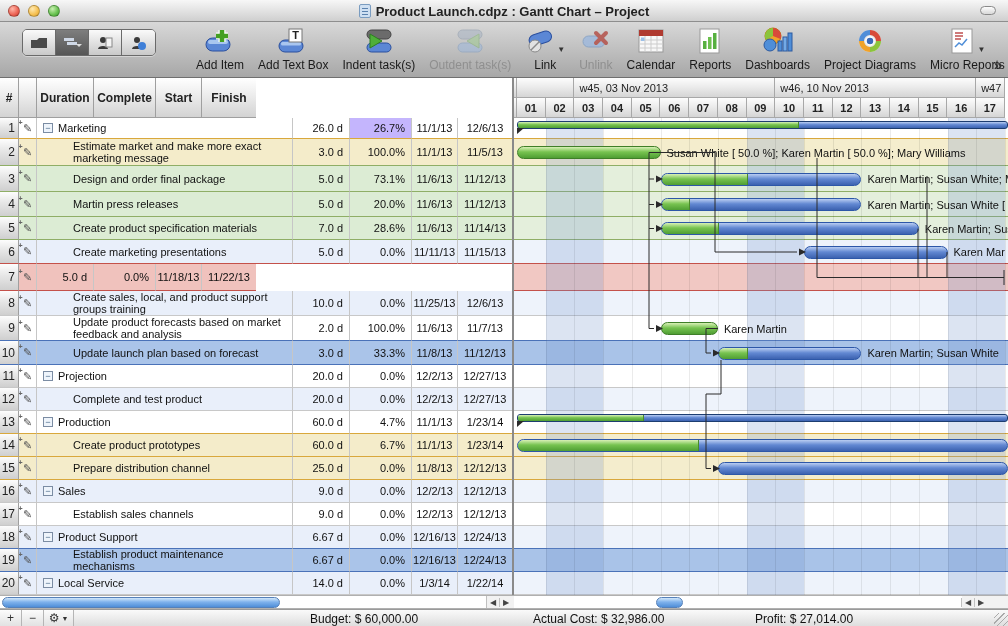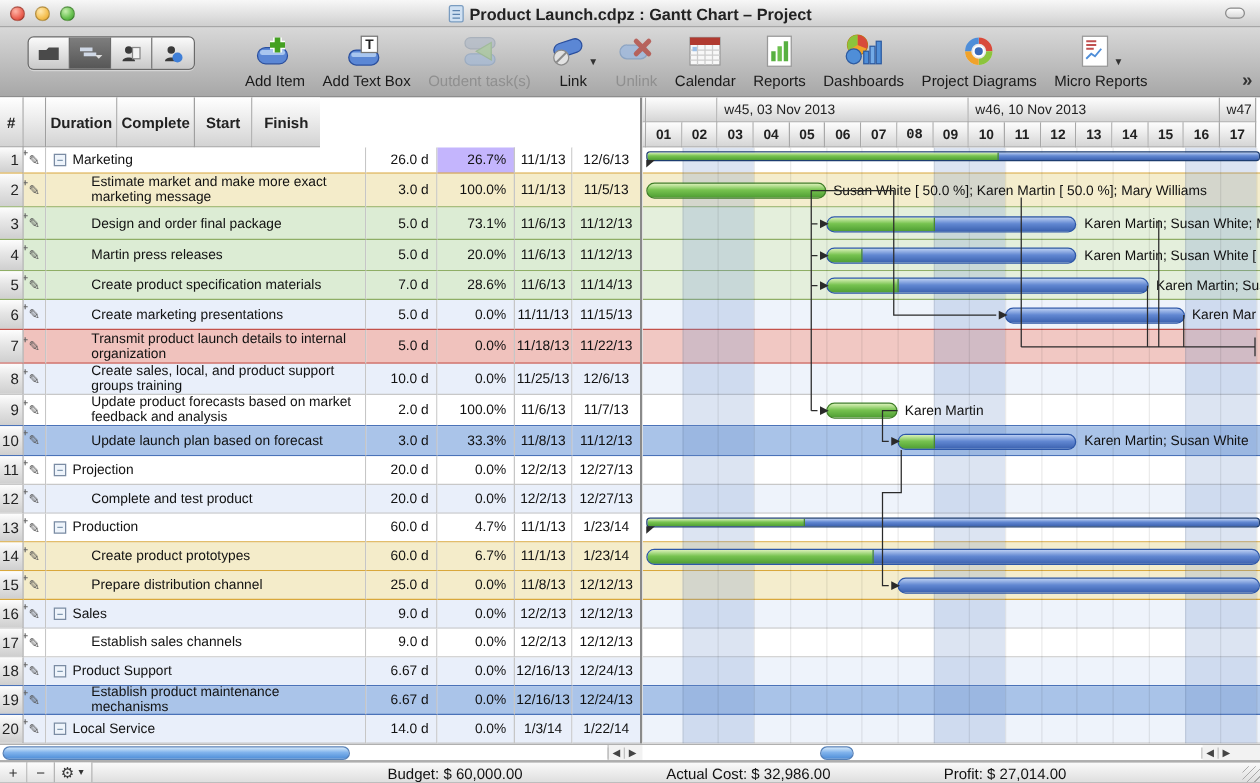--- a/index.html
+++ b/index.html
@@ -152,20 +152,30 @@
           <div class="ic">
             <svg width="34" height="28">
               <rect x="3" y="13" width="24" height="12" rx="6" fill="#5b87d5" stroke="#2a4f9e"></rect>
               <rect x="5" y="15" width="20" height="3.5" rx="1.5" fill="#a9c6ef"></rect>
               <rect x="13" y="2" width="13" height="13" fill="#fff" stroke="#777"></rect>
               <text x="19.5" y="12" font-size="11" font-weight="bold" text-anchor="middle" fill="#222">T</text>
             </svg>
           </div>
           <div class="lb">Add Text Box</div>
         </div>
+        <div class="tbtn">
+          <div class="ic">
+            <svg width="34" height="28">
+              <rect x="5" y="3" width="24" height="9" rx="4.5" fill="#6b6b6b" stroke="#444"></rect>
+              <rect x="5" y="16" width="24" height="9" rx="4.5" fill="#5b87d5" stroke="#2a4f9e"></rect>
+              <path d="M8 7l12 7-12 7z" fill="#4faf3a" stroke="#2f7f20"></path>
+            </svg>
+          </div>
+          <div class="lb">Indent task(s)</div>
+        </div>
         <div class="tbtn disabled">
           <div class="ic">
             <svg width="34" height="28" opacity="0.55">
               <rect x="5" y="3" width="24" height="9" rx="4.5" fill="#a8b4c4" stroke="#8a98aa"></rect>
               <rect x="5" y="16" width="24" height="9" rx="4.5" fill="#9db8dd" stroke="#7e9cc2"></rect>
               <path d="M26 7L14 14l12 7z" fill="#9cc88e" stroke="#7fae72"></path>
             </svg>
           </div>
           <div class="lb">Outdent task(s)</div>
         </div>
@@ -341,23 +351,20 @@
             <div class="tcell c-r" style="width: 57px; border-bottom: 1px solid rgb(196, 81, 74); background: rgb(233, 239, 250);">5.0 d</div>
             <div class="tcell c-r" style="width: 62px; border-bottom: 1px solid rgb(196, 81, 74); background: rgb(233, 239, 250);">0.0%</div>
             <div class="tcell c-c" style="width: 46px; border-bottom: 1px solid rgb(196, 81, 74); background: rgb(233, 239, 250);">11/11/13</div>
             <div class="tcell c-c" style="width: 54px; border-bottom: 1px solid rgb(196, 81, 74); background: rgb(233, 239, 250); border-right: none;">11/15/13</div>
           </div>
           <div class="trow" style="height: 27px;">
             <div class="tcell c-num" style="width: 19px; border-bottom: 1px solid rgb(196, 81, 74);">7</div>
             <div class="tcell c-ico" style="width: 18px; border-bottom: 1px solid rgb(196, 81, 74); background: rgb(240, 194, 189);">
               <span class="pencil">✎</span>
             </div>
-            <div class="tcell c-name" style="width: 256px; border-bottom: 1px solid rgb(196, 81, 74); background: rgb(240, 194, 189); padding-left: 36px; padding-right: 4px;">
-              <span>Transmit product launch details to internal organization</span>
-            </div>
             <div class="tcell c-r" style="width: 57px; border-bottom: 1px solid rgb(196, 81, 74); background: rgb(240, 194, 189);">5.0 d</div>
             <div class="tcell c-r" style="width: 62px; border-bottom: 1px solid rgb(196, 81, 74); background: rgb(240, 194, 189);">0.0%</div>
             <div class="tcell c-c" style="width: 46px; border-bottom: 1px solid rgb(196, 81, 74); background: rgb(240, 194, 189);">11/18/13</div>
             <div class="tcell c-c" style="width: 54px; border-bottom: 1px solid rgb(196, 81, 74); background: rgb(240, 194, 189); border-right: none;">11/22/13</div>
           </div>
           <div class="trow" style="height: 25px;">
             <div class="tcell c-num" style="width: 19px; border-bottom: 1px solid rgb(200, 200, 200);">8</div>
             <div class="tcell c-ico" style="width: 18px; border-bottom: 1px solid rgb(200, 200, 200); background: rgb(233, 239, 250);">
               <span class="pencil">✎</span>
             </div>
@@ -544,21 +551,21 @@
           </div>
         <div id="gdays">
             <div class="dcell" style="width: 3px;"></div>
             <div class="dcell" style="width: 28.7px;">01</div>
             <div class="dcell" style="width: 28.7px;">02</div>
             <div class="dcell" style="width: 28.7px;">03</div>
             <div class="dcell" style="width: 28.7px;">04</div>
             <div class="dcell" style="width: 28.7px; text-align: right;">05</div>
             <div class="dcell" style="width: 28.7px;">06</div>
             <div class="dcell" style="width: 28.7px;">07</div>
-            <div class="dcell" style="width: 28.7px; font-family: Liberation Mono, monospace;">08</div>
+            <div class="dcell" style="width: 28.7px;">08</div>
             <div class="dcell" style="width: 28.7px;">09</div>
             <div class="dcell" style="width: 28.7px;">10</div>
             <div class="dcell" style="width: 28.7px;">11</div>
             <div class="dcell" style="width: 28.7px;">12</div>
             <div class="dcell" style="width: 28.7px;">13</div>
             <div class="dcell" style="width: 28.7px;">14</div>
             <div class="dcell" style="width: 28.7px;">15</div>
             <div class="dcell" style="width: 28.7px;">16</div>
             <div class="dcell" style="width: 28.7px;">17</div>
           </div>

